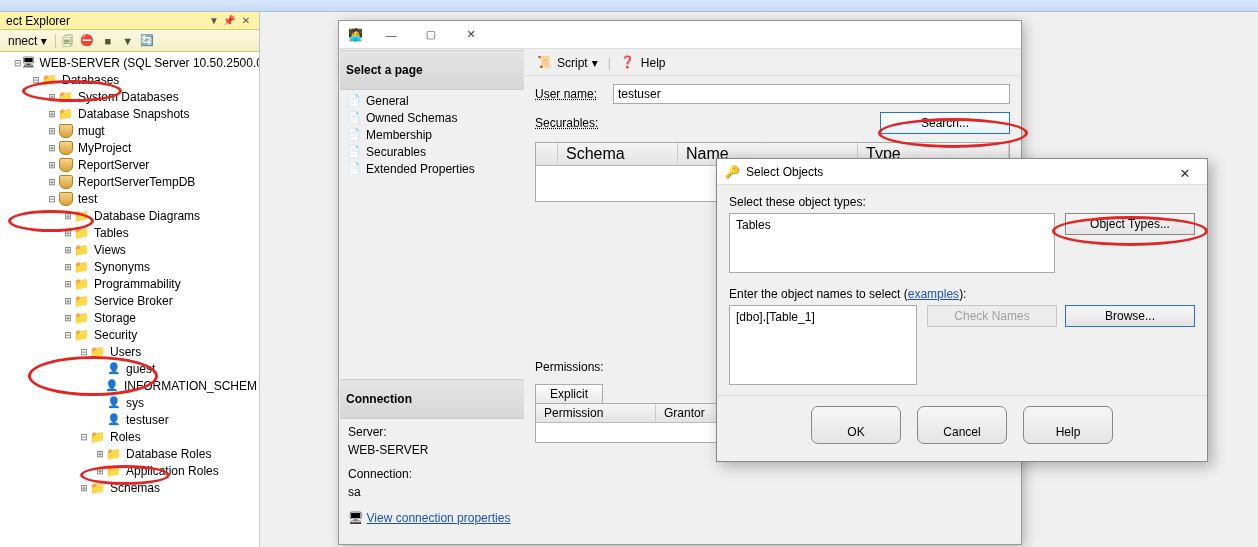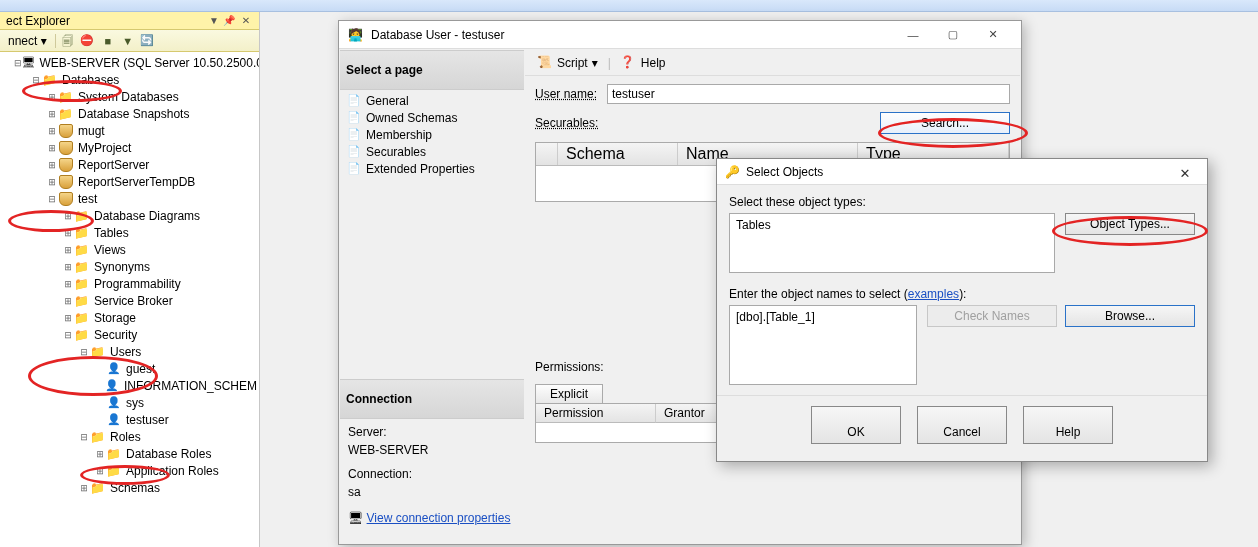--- a/index.html
+++ b/index.html
@@ -50,21 +50,21 @@
 
 .left-nav { position:absolute; left:1px; top:29px; width:184px; bottom:1px; background:#f0f0f0; }
 .left-section-head { background:linear-gradient(#e5e5e5,#d6d6d6); font-weight:bold; padding:12px 6px; border-top:1px solid #ccc; border-bottom:1px solid #ccc;}
 .left-nav .nav-list { padding:2px 0; }
 .nav-item { display:flex; align-items:center; gap:4px; padding:0 6px; height:17px; cursor:pointer;}
 .nav-item .ni-ico { width:16px; height:14px; display:inline-flex; align-items:center; justify-content:center; font-size:11px;}
 .left-nav .conn-block { padding:4px 8px; font-size:12px; line-height:1.5; }
 .left-nav .link { color:#1a4fc3; text-decoration:underline; cursor:pointer; }
 
 .right-pane { position:absolute; left:186px; top:29px; right:1px; bottom:1px; background:#f0f0f0; }
-.form-row { display:flex; align-items:center; margin:8px 10px; }
+.form-row { display:flex; align-items:center; margin:8px 10px; gap:6px; }
 .form-lbl { width:72px; text-decoration:underline; text-decoration-style:dotted; }
 .form-lbl.noul { text-decoration:none; }
 .txt-input { flex:1; height:20px; border:1px solid #a9a9a9; background:#fff; padding:0 4px; font-size:12px;}
 .btn { height:22px; padding:0 18px; background:linear-gradient(#f6f6f6,#e4e4e4); border:1px solid #888; cursor:pointer; font-size:12px;}
 .btn.primary { border:1px solid #2a72c8; background:linear-gradient(#fefefe,#e7f0fb); }
 
 .grid { border:1px solid #aaa; background:#fff; margin:0 10px; height:60px; }
 .grid-head { display:flex; background:linear-gradient(#f4f4f4,#e3e3e3); border-bottom:1px solid #bbb; }
 .grid-head .gh { padding:2px 8px; border-right:1px solid #ccc; font-size:16px;}
 .gh.corner { width:22px; border-right:1px solid #ccc; }
@@ -77,21 +77,21 @@
 
 
 .sel-dialog { position:absolute; background:#f0f0f0; border:1px solid #888; box-shadow:4px 4px 14px rgba(0,0,0,0.3);}
 .sel-body { padding:10px 12px; }
 .sel-lbl { margin-bottom:4px; }
 .sel-box { width:100%; height:70px; background:#fff; border:1px solid #a9a9a9; padding:4px 6px; font-size:12px; resize:none; overflow:auto;}
 .sel-btn { width:130px; height:22px; background:linear-gradient(#f6f6f6,#e4e4e4); border:1px solid #888; cursor:pointer; font-size:12px;}
 .sel-btn.blue { border:1px solid #2a72c8; }
 .sel-btn.disabled { color:#a0a0a0; border-color:#c7c7c7; background:#ececec; cursor:default; }
 .dlg-footer { display:flex; justify-content:center; gap:16px; padding:10px 16px; border-top:1px solid #ddd;}
-.dlg-footer .btn { width:90px; padding:18px; }
+.dlg-footer .btn { width:90px; padding:18px;border-radius:7px; }
 .sel-x { position:absolute; top:4px; right:8px; width:28px; height:20px; display:flex; align-items:center; justify-content:center; cursor:pointer; font-size:13px; color:#333;}
 .linksmall { color:#1a4fc3; text-decoration:underline; cursor:pointer; }
 
 
 .ring { position:absolute; border:3px solid #e32424; border-radius:50%/50%; pointer-events:none; }
 </style>
 </head>
 <body>
 
 <div class="top-strip"></div>
@@ -244,21 +244,20 @@
         <span class="exp">⊞</span>
         <span class="icon folder"></span>
         <span class="lbl">Schemas</span>
       </div>
   </div>
 </div>
 
 <div class="dialog" style="left:338px; top:20px; width:684px; height:525px;">
   <div class="dlg-titlebar">
     <span class="ico">🧑‍💻</span>
-    <span class="ttl">Database User - testuser</span>
     <div class="winbtns">
       <span class="winbtn">—</span>
       <span class="winbtn">▢</span>
       <span class="winbtn">✕</span>
     </div>
   </div>
 
   <div class="left-nav">
     <div class="left-section-head">Select a page</div>
     <div class="nav-list">

